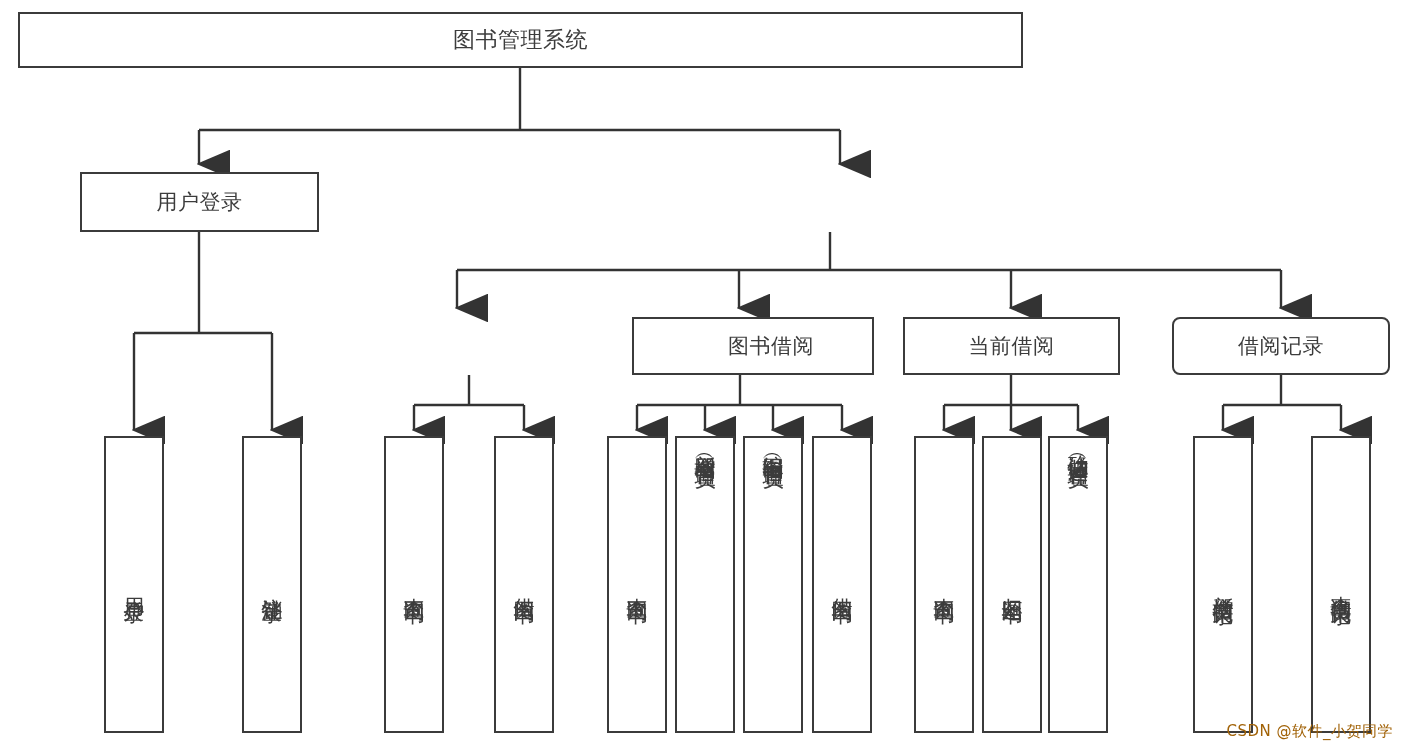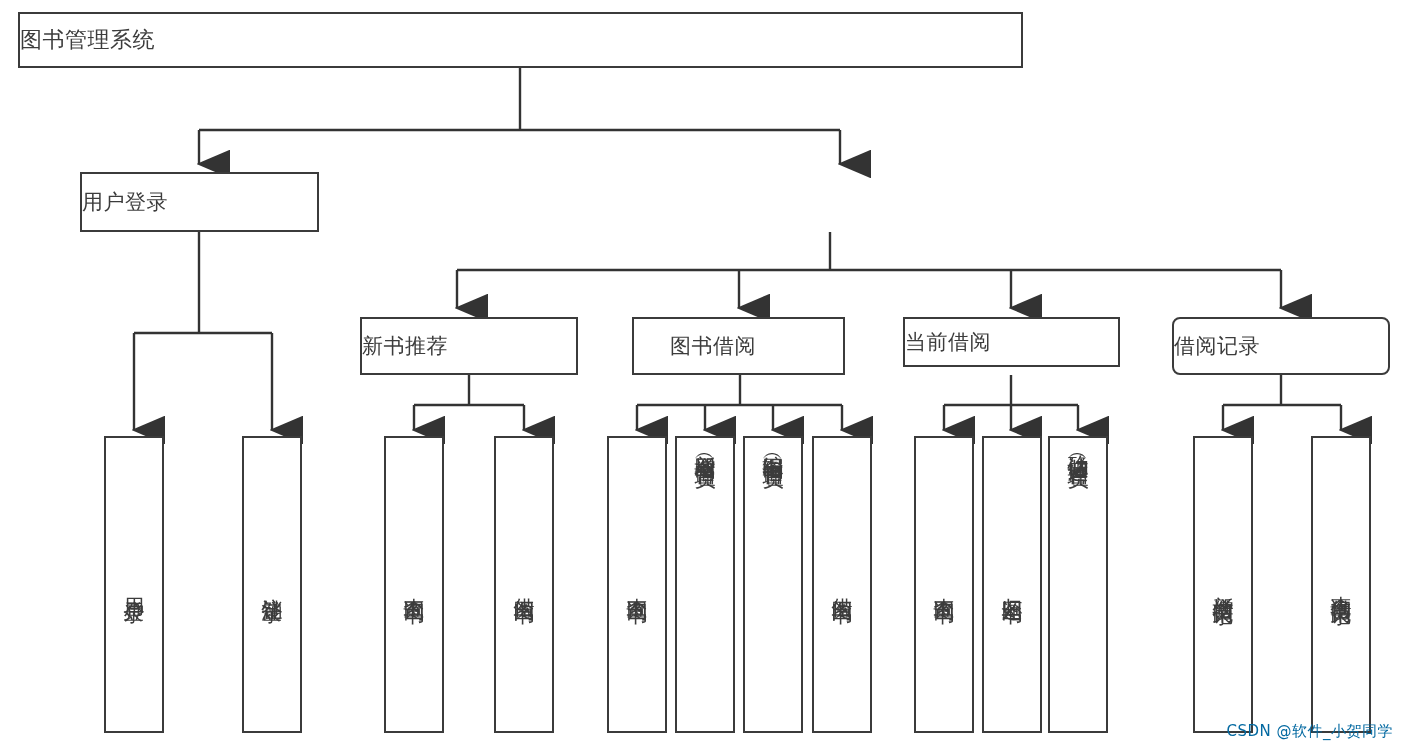--- a/index.html
+++ b/index.html
@@ -27,20 +27,21 @@
     height: 747px;
     pointer-events: none;
   }
   .node {
     position: absolute;
     box-sizing: border-box;
     border: 2px solid #3b3b3b;
     background: #ffffff;
     display: flex;
     align-items: center;
+    justify-content: center;
     text-align: center;
   }
   .node .label {
     font-size: 21px;
     line-height: 1.15;
     color: #3c3c3c;
     letter-spacing: 0.5px;
     white-space: nowrap;
   }
   .node.root .label { font-size: 22px; }
@@ -59,21 +60,21 @@
     display: block;
   }
   .node.leaf.centerv {
     align-items: center;
   }
   .watermark {
     position: absolute;
     right: 12px;
     bottom: 6px;
     font-size: 15px;
-    color: #0369a1;
+    color: #a16207;
     letter-spacing: 0.5px;
     white-space: nowrap;
     user-select: none;
   }
 </style>
 </head>
 <body>
 
 <div id="canvas">
 
@@ -129,29 +130,26 @@
 
   <div class="node root" style="left:18px; top:12px; width:1005px; height:56px;">
     <span class="label">图书管理系统</span>
   </div>
 
   <div class="node" style="left:80px; top:172px; width:239px; height:60px;">
     <span class="label">用户登录</span>
   </div>
 
 
-  <div class="node" style="left:360px; top:317px; width:218px; height:58px;">
-    <span class="label">新书推荐</span>
-  </div>
-
-  <div class="node" style="left:632px; top:317px; width:213px; height:58px;padding-left:36px;">
+
+  <div class="node" style="left:632px; top:317px; width:242px; height:58px;padding-left:36px;">
     <span class="label">图书借阅</span>
   </div>
 
-  <div class="node" style="left:903px; top:317px; width:217px; height:50px;">
+  <div class="node" style="left:903px; top:317px; width:217px; height:58px;">
     <span class="label">当前借阅</span>
   </div>
 
   <div class="node" style="left:1172px; top:317px; width:218px; height:58px;border-radius:8px;">
     <span class="label">借阅记录</span>
   </div>
 
   <div class="node leaf centerv" style="left:104px; top:436px; width:60px; height:297px;">
     <span class="label">用户登录</span>
   </div>

